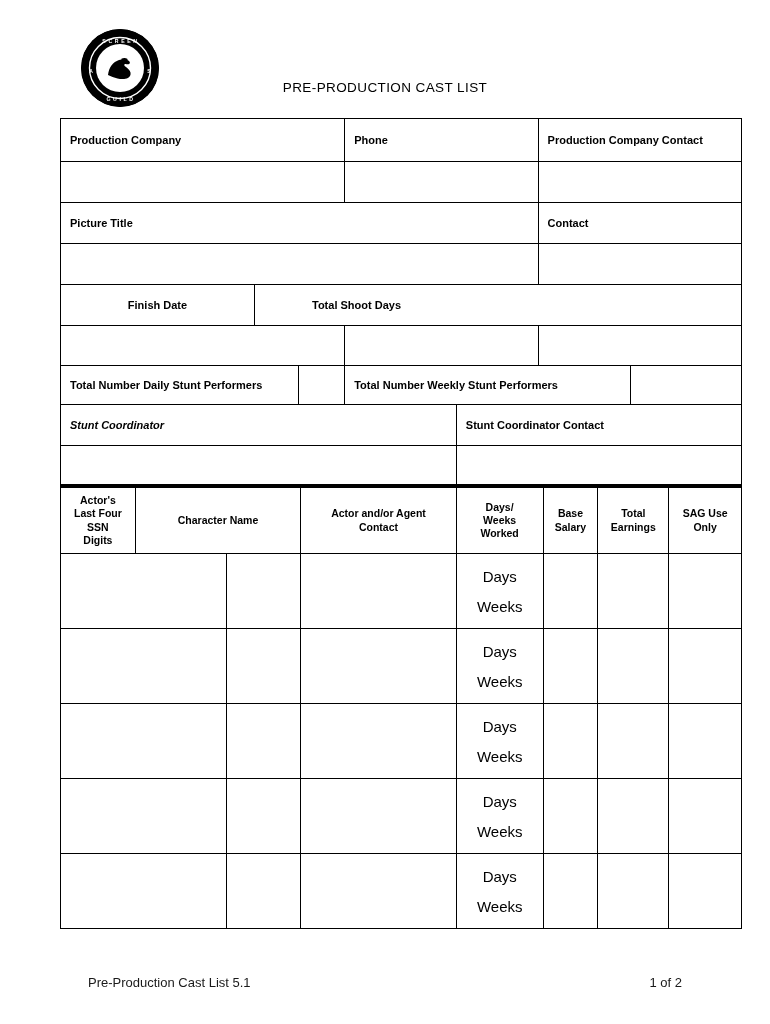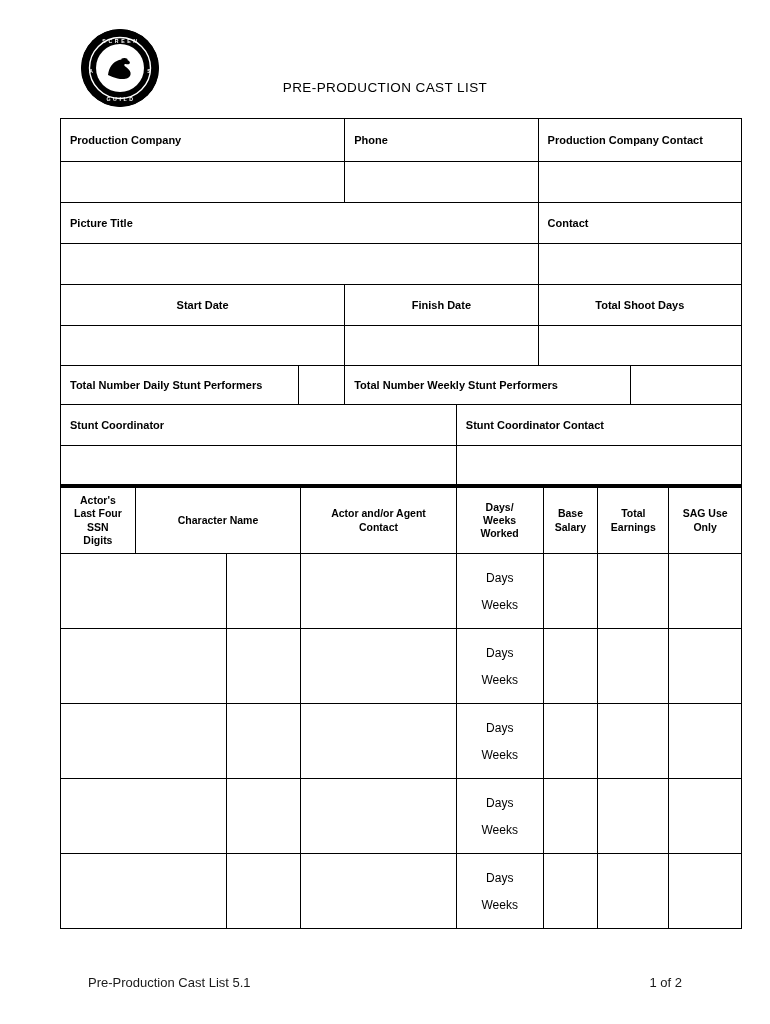--- a/index.html
+++ b/index.html
@@ -87,21 +87,21 @@
   .w-contact { width: 203px; text-align: right; }
   .w-pic { width: 479px; }
   .w-pic-contact { width: 203px; }
   .w-date { width: 285px; }
   .w-date2 { width: 194px; }
   .w-date3 { width: 203px; }
   .w-daily { width: 239px; }
   .w-daily-b { width: 46px; }
   .w-weekly { width: 287px; }
   .w-weekly-b { width: 110px; }
-  .w-stunt { width: 397px; }
+  .w-stunt { width: 397px; font-style: italic; }
   .w-stunt-c { width: 285px; }
 
   
   .c-char { width: 166px; }
   .c-ssn { width: 75px; }
   .c-agent { width: 156px; }
   .c-days { width: 87px; }
   .c-base { width: 55px; }
   .c-total { width: 71px; }
   .c-sag { width: 72px; }
@@ -123,21 +123,21 @@
     align-items: stretch;
     padding: 0;
   }
   .daysweeks {
     display: flex;
     flex-direction: column;
     justify-content: center;
     align-items: center;
     width: 100%;
     gap: 13px;
-    font-size: 12px;
+    font-size: 15px;
   }
   .daysweeks span { display: block; }
 
   
   .footer {
     position: absolute;
     left: 88px;
     right: 88px;
     top: 975px;
     display: flex;
@@ -186,21 +186,20 @@
       <div class="cell w-pic h40">Picture Title</div>
       <div class="cell w-pic-contact h40">Contact</div>
     </div>
 
     <div class="row">
       <div class="cell blank w-pic h40"></div>
       <div class="cell blank w-pic-contact h40"></div>
     </div>
 
     <div class="row">
-      <div class="cell center w-date h40">Start Date</div>
       <div class="cell center w-date2 h40">Finish Date</div>
       <div class="cell center w-date3 h40">Total Shoot Days</div>
     </div>
 
     <div class="row">
       <div class="cell blank w-date h39"></div>
       <div class="cell blank w-date2 h39"></div>
       <div class="cell blank w-date3 h39"></div>
     </div>
 

